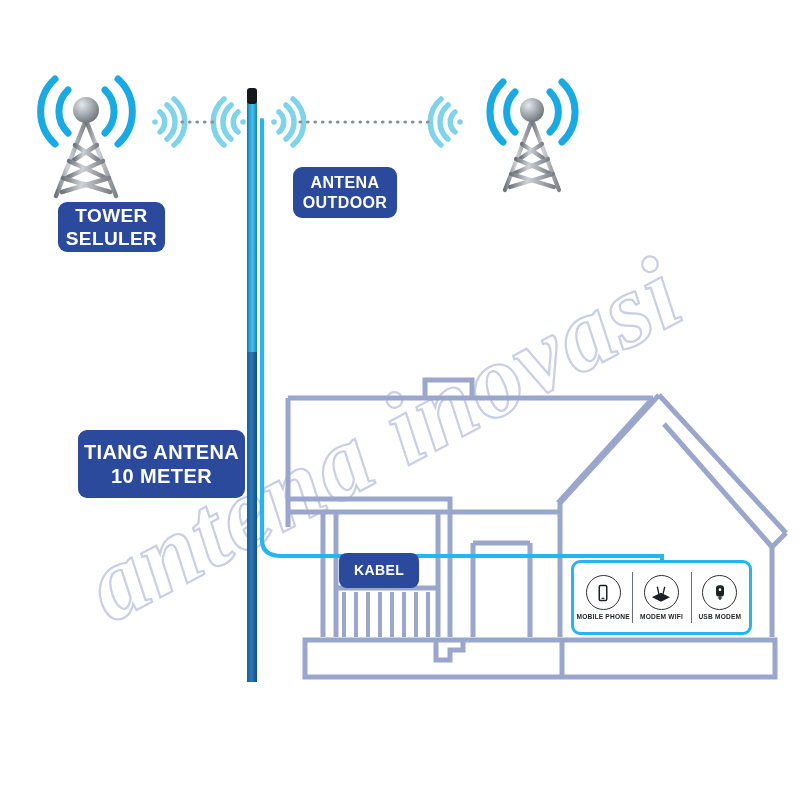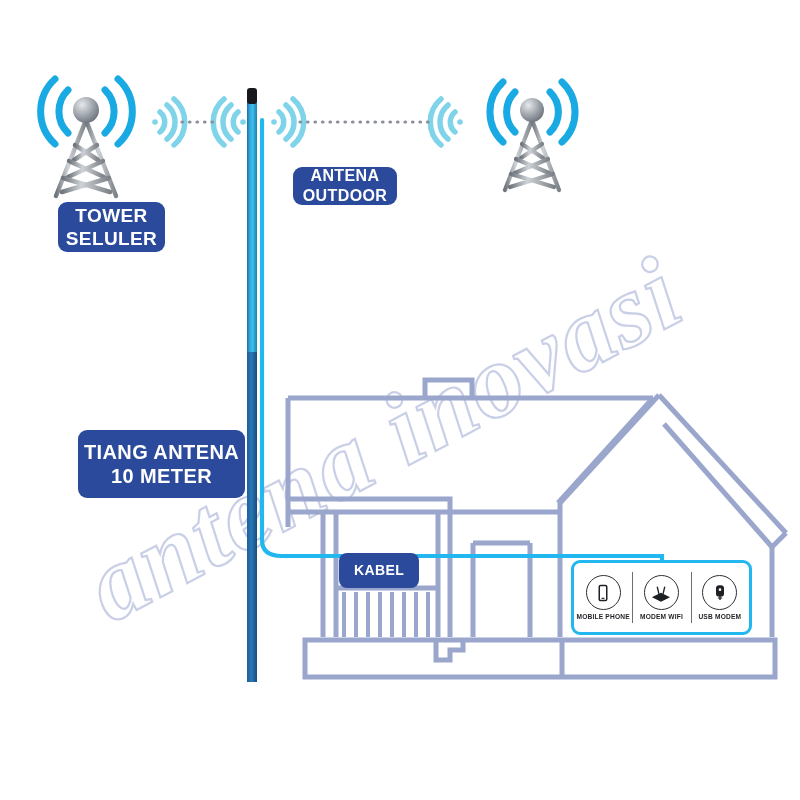--- a/index.html
+++ b/index.html
@@ -22,21 +22,21 @@
     font-weight:bold;
     letter-spacing:.4px;
     line-height:1.22;
     display:flex;
     align-items:center;
     justify-content:center;
     box-sizing:border-box;
     white-space:pre-line;
   }
   #lbl-tower{left:58px;top:202px;width:107px;height:50px;font-size:19px;}
-  #lbl-antenna{left:293px;top:167px;width:104px;height:38px;font-size:16px;}
+  #lbl-antenna{left:293px;top:167px;width:104px;height:51px;font-size:16px;}
   #lbl-tiang{left:78px;top:430px;width:167px;height:68px;font-size:20px;}
   #lbl-kabel{left:339px;top:553px;width:80px;height:35px;font-size:14px;border-radius:8px;}
 
   .dev-box{
     position:absolute;
     left:571px;top:560px;width:181px;height:75px;
     border:3px solid #22b7ee;
     border-radius:9px;
     background:#ffffff;
     box-sizing:border-box;

